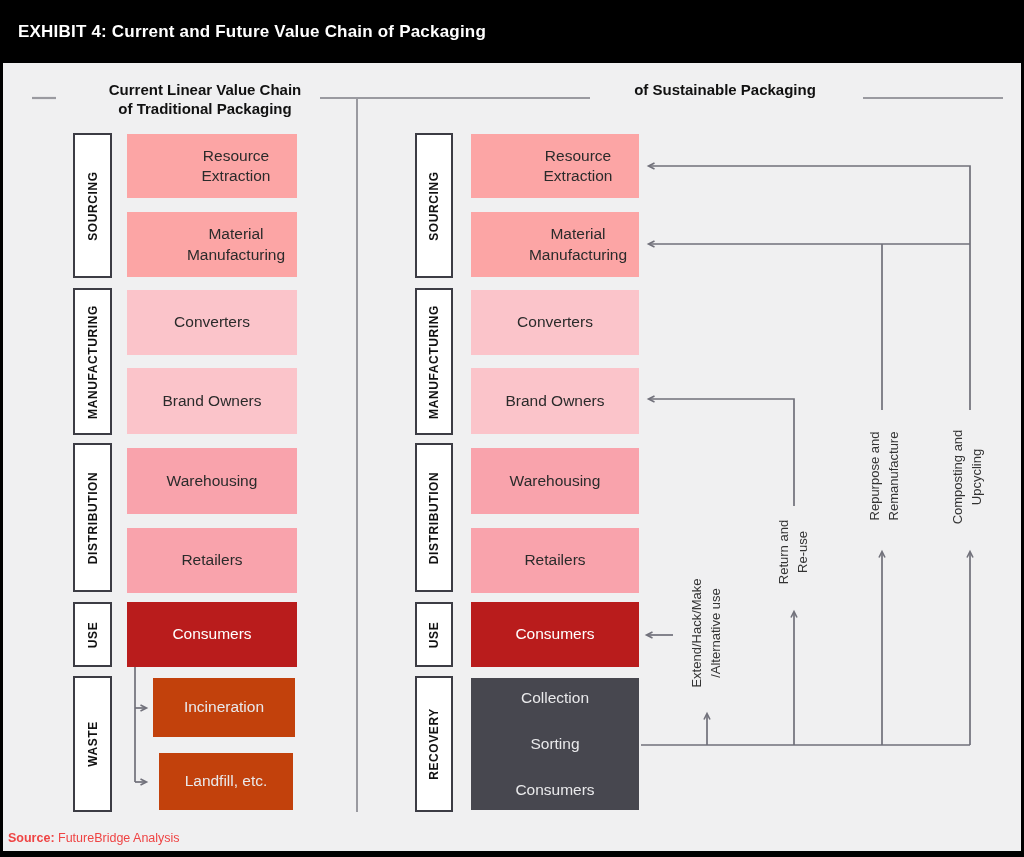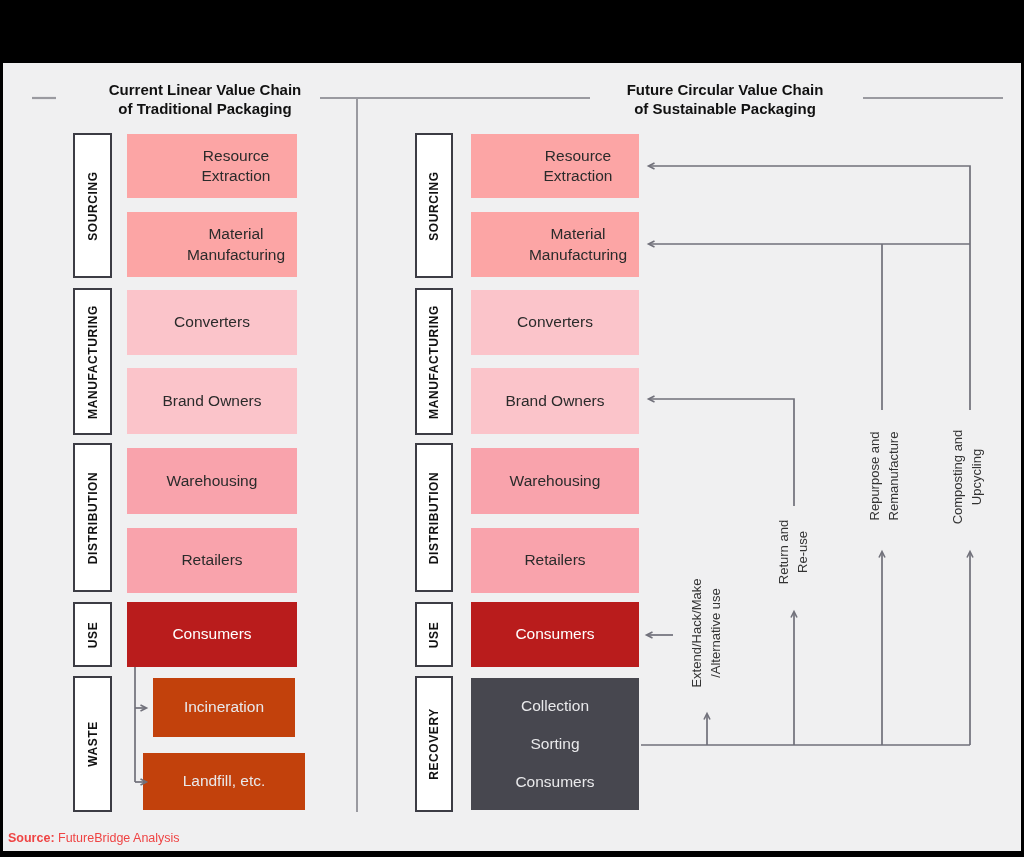--- a/index.html
+++ b/index.html
@@ -37,47 +37,49 @@
   }
   .fbox > span { display:inline-block; max-width:122px; }
   .c-light { background:#fca5a5;justify-content:flex-end; }
   .c-mid   { background:#fbc4ca; }
   .c-dark  { background:#f9a3ac; }
   .c-red   { background:#b91c1c; color:#ffffff; }
   .c-slate { background:#c2410c; color:#e9e9eb; }
   .recovery-box {
     position:absolute; background:#47474f; color:#e9e9eb;
     display:flex; flex-direction:column; align-items:center; justify-content:center;
-    gap:20px; font-size:15.5px; text-align:center;
+    gap:28px; font-size:15.5px; text-align:center;
   }
   .flabel {
     position:absolute; transform:translate(-50%,-50%) rotate(-90deg);
     text-align:center; font-size:13px; line-height:19px; color:#333;
     white-space:nowrap;
   }
   #lines-svg { position:absolute; left:0; top:0; pointer-events:none; }
   #source-note {
     position:absolute; left:8px; top:831px; font-size:12.5px; color:#ef4444;
   }
   #source-note b { font-weight:bold; }
 </style>
 </head>
 <body>
 
 <div id="root">
 
+  <div id="header-bar">
+    <div class="htitle">EXHIBIT 4: Current and Future Value Chain of Packaging</div>
+  </div>
 
   <div id="content-bg"></div>
 
   <div class="chain-title" style="left:85px; top:80px; width:240px;">
     <div>Current Linear Value Chain</div>
     <div>of Traditional Packaging</div>
   </div>
   <div class="chain-title" style="left:605px; top:80px; width:240px;">
-    <div>Future Circular Value Chain</div>
     <div>of Sustainable Packaging</div>
   </div>
 
   <div class="stage" style="left:73px; top:133px; width:39px; height:145px;">
       <span class="vtxt">SOURCING</span>
     </div>
   <div class="stage" style="left:73px; top:288px; width:39px; height:147px;">
       <span class="vtxt">MANUFACTURING</span>
     </div>
   <div class="stage" style="left:73px; top:443px; width:39px; height:149px;">
@@ -107,21 +109,21 @@
     </div>
   <div class="fbox c-dark" style="left:127px; top:528px; width:170px; height:65px;">
       <span>Retailers</span>
     </div>
   <div class="fbox c-red" style="left:127px; top:602px; width:170px; height:65px;">
       <span>Consumers</span>
     </div>
   <div class="fbox c-slate" style="left:153px; top:678px; width:142px; height:59px;">
       <span>Incineration</span>
     </div>
-  <div class="fbox c-slate" style="left:143px; top:753px; width:162px; height:57px;">
+  <div class="fbox c-slate" style="left:159px; top:753px; width:134px; height:57px;">
       <span>Landfill, etc.</span>
     </div>
 
   <div class="stage" style="left:415px; top:133px; width:38px; height:145px;">
       <span class="vtxt">SOURCING</span>
     </div>
   <div class="stage" style="left:415px; top:288px; width:38px; height:147px;">
       <span class="vtxt">MANUFACTURING</span>
     </div>
   <div class="stage" style="left:415px; top:443px; width:38px; height:149px;">

